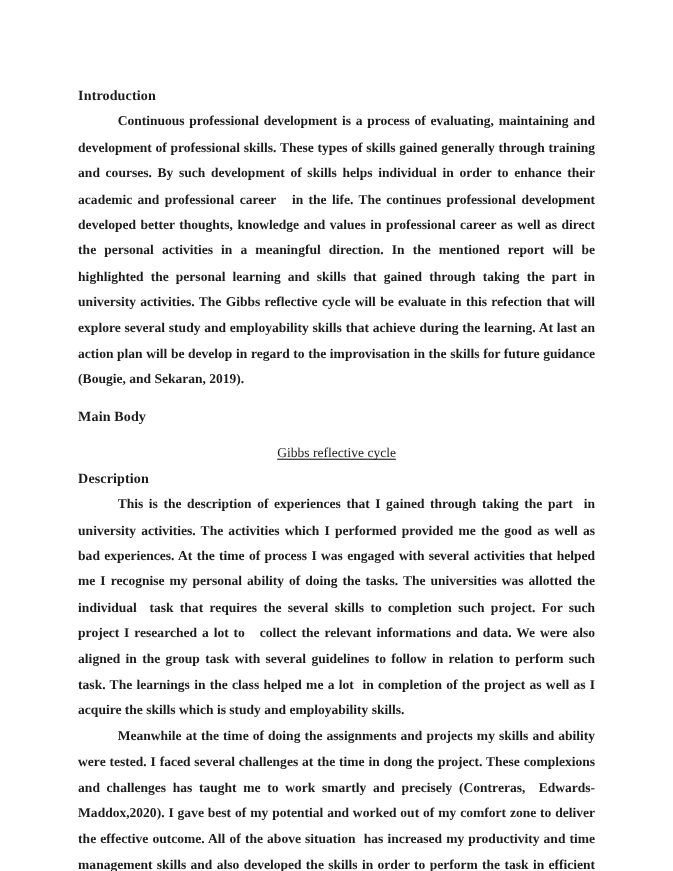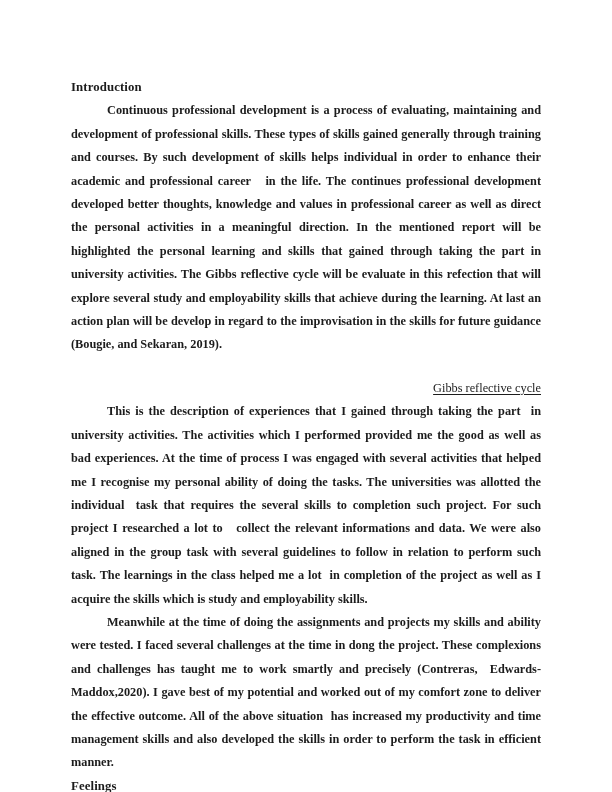--- a/index.html
+++ b/index.html
@@ -45,21 +45,21 @@
     padding: 0;
     text-align: left;
     letter-spacing: 0.1px;
   }
   .doc-underlined {
     font-size: 12.3px;
     font-weight: normal;
     line-height: 23.4px;
     margin: 0;
     padding: 0;
-    text-align: right;
+    text-align: center;
     text-decoration: underline;
     text-underline-offset: 2px;
     display: block;
   }
   p.doc-para {
     margin: 0;
     padding: 0;
     text-indent: 36px;
     text-align: justify;
     text-justify: inter-word;
@@ -74,25 +74,27 @@
 
 <div class="page">
   <div class="content">
 
     <h1 class="doc-heading">Introduction</h1>
 
     <p class="doc-para">Continuous professional development is a process of evaluating, maintaining and development of professional skills. These types of skills gained generally through training and courses. By such development of skills helps individual in order to enhance their academic and professional career   in the life. The continues professional development developed better thoughts, knowledge and values in professional career as well as direct the personal activities in a meaningful direction. In the mentioned report will be highlighted the personal learning and skills that gained through taking the part in university activities. The Gibbs reflective cycle will be evaluate in this refection that will explore several study and employability skills that achieve during the learning. At last an action plan will be develop in regard to the improvisation in the skills for future guidance (Bougie, and Sekaran, 2019).</p>
 
     <div class="gap-md"></div>
 
+    <h2 class="doc-subheading">Main Body</h2>
 
     <div class="gap-sm"></div>
 
     <span class="doc-underlined">Gibbs reflective cycle</span>
 
+    <h2 class="doc-subheading">Description</h2>
 
     <p class="doc-para">This is the description of experiences that I gained through taking the part  in university activities. The activities which I performed provided me the good as well as bad experiences. At the time of process I was engaged with several activities that helped me I recognise my personal ability of doing the tasks. The universities was allotted the individual  task that requires the several skills to completion such project. For such project I researched a lot to   collect the relevant informations and data. We were also aligned in the group task with several guidelines to follow in relation to perform such task. The learnings in the class helped me a lot  in completion of the project as well as I acquire the skills which is study and employability skills.</p>
 
     <p class="doc-para">Meanwhile at the time of doing the assignments and projects my skills and ability were tested. I faced several challenges at the time in dong the project. These complexions and challenges has taught me to work smartly and precisely (Contreras,  Edwards-Maddox,2020). I gave best of my potential and worked out of my comfort zone to deliver the effective outcome. All of the above situation  has increased my productivity and time management skills and also developed the skills in order to perform the task in efficient manner.</p>
 
     <h2 class="doc-subheading">Feelings</h2>
 
   </div>
 </div>
 

